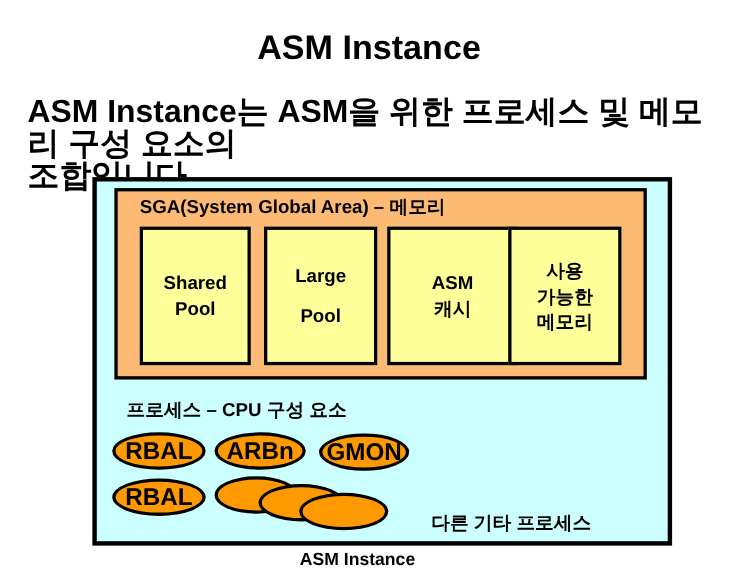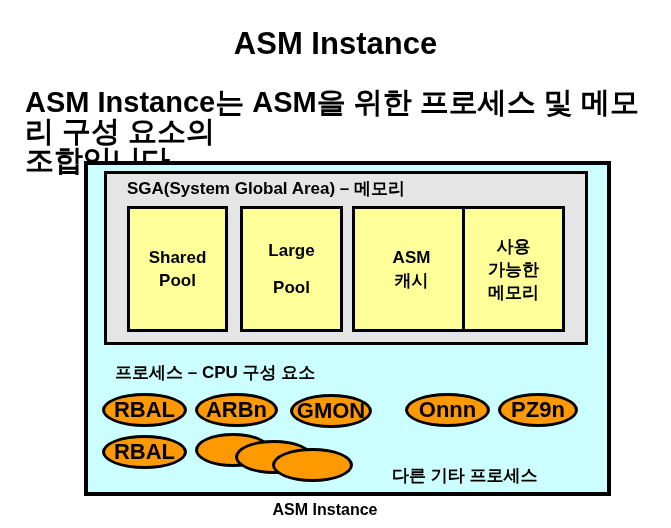--- a/index.html
+++ b/index.html
@@ -34,21 +34,21 @@
     border: 4px solid #000000;
     background: #CCFFFF;
   }
 
   
   .sga-box {
     position: absolute; left: 16px; top: 6px;
     width: 484px; height: 174px;
     box-sizing: border-box;
     border: 3px solid #000000;
-    background: #e5e5e5;
+    background: #fdba74;
   }
   .sga-label {
     position: absolute; left: 20px; top: 4px;
     font-size: 17px; font-weight: bold; line-height: 22px;
     white-space: nowrap;
   }
   .mem-box {
     position: absolute; top: 32px; height: 126px;
     box-sizing: border-box;
     border: 3px solid #000000;
@@ -143,26 +143,20 @@
 
     <div class="ellipse e-rbal">
       <span>RBAL</span>
     </div>
     <div class="ellipse e-gmon">
       <span>GMON</span>
     </div>
     <div class="ellipse e-arbn">
       <span>ARBn</span>
     </div>
-    <div class="ellipse e-onnn">
-      <span>Onnn</span>
-    </div>
-    <div class="ellipse e-pz9n">
-      <span>PZ9n</span>
-    </div>
     <div class="ellipse e-mark">
       <span>RBAL</span>
     </div>
 
     <div class="ellipse e-blank1"></div>
     <div class="ellipse e-blank2"></div>
     <div class="ellipse e-blank3"></div>
 
     <div class="others-label">다른 기타 프로세스</div>
   </div>

